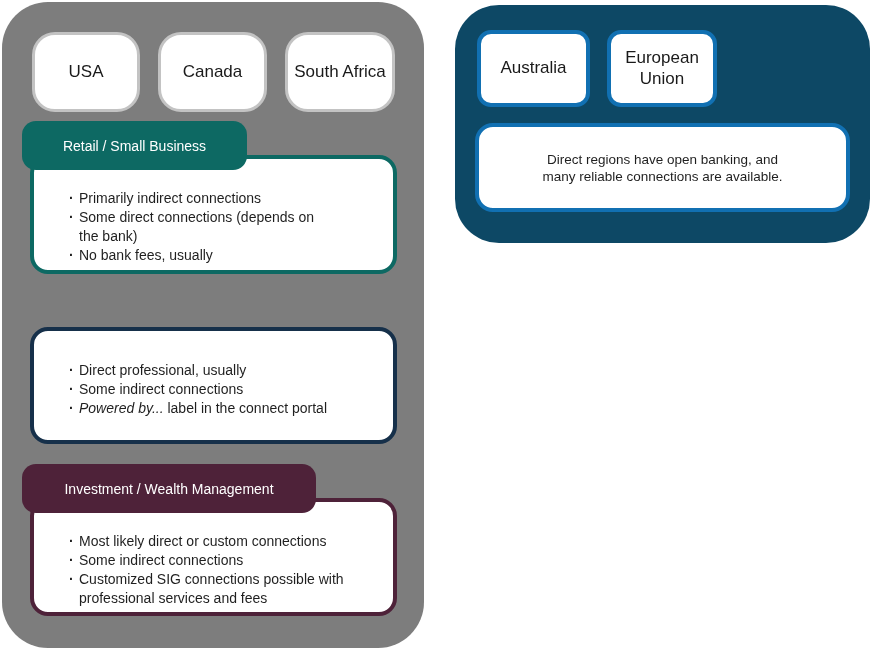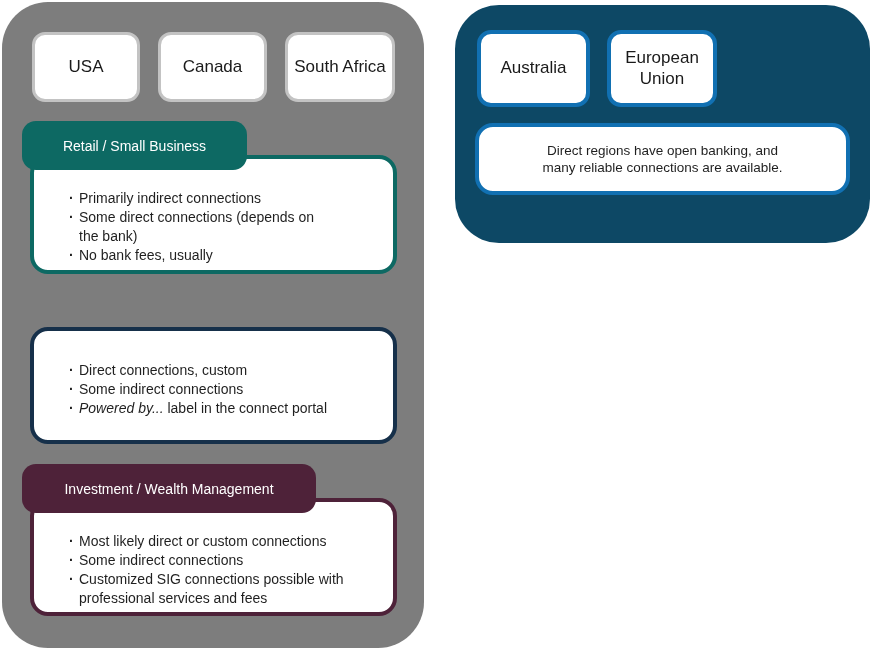--- a/index.html
+++ b/index.html
@@ -14,21 +14,21 @@
     background:var(--panel-gray,#7d7d7d);
   }
   .panel-blue{
     left:455px;top:5px;width:415px;height:238px;border-radius:44px;
     background:var(--panel-blue,#0d4865);
   }
   .country-box{
     position:absolute;background:#ffffff;display:flex;align-items:center;justify-content:center;
     text-align:center;font-size:17px;line-height:1.18;color:#1a1a1a;
   }
-  .country-box.gray-border{border:3px solid var(--country-border,#c3c3c3);border-radius:13px;height:70px;top:30px;}
+  .country-box.gray-border{border:3px solid var(--country-border,#c3c3c3);border-radius:23px;height:80px;top:30px;}
   .country-box.blue-border{border:4px solid var(--accent-blue,#1170b2);border-radius:14px;height:77px;top:25px;}
   .cb-usa{left:30px;width:108px;}
   .cb-canada{left:156px;width:109px;}
   .cb-southafrica{left:283px;width:110px;}
   .cb-australia{left:22px;width:113px;text-align:center;}
   .cb-eu{left:152px;width:110px;}
   .cb-uk{left:278px;width:113px;}
   .section-header{
     position:absolute;z-index:2;height:49px;border-radius:14px;
     display:flex;align-items:center;justify-content:center;
@@ -43,21 +43,21 @@
   .body-retail{left:28px;top:153px;height:119px;border-color:var(--teal,#0d6963);}
   .hdr-business{left:20px;top:292px;width:223px;background:var(--navy,#16304a);}
   .body-business{left:28px;top:325px;height:117px;border-color:var(--navy,#16304a);}
   .hdr-investment{left:20px;top:462px;width:294px;background:var(--maroon,#4e2239);}
   .body-investment{left:28px;top:496px;height:118px;border-color:var(--maroon,#4e2239);}
   .bullets{margin:0;padding:0;list-style:none;font-size:14px;line-height:19px;color:var(--text-dark,#1f1f1f);}
   .bullets li{position:relative;padding-left:11px;}
   .bullets li::before{content:"\00B7";font-weight:700;position:absolute;left:1px;top:0;}
   .bullets em{font-style:italic;}
   .note-box{
-    position:absolute;left:20px;top:118px;width:375px;height:72px;
+    position:absolute;left:20px;top:118px;width:375px;height:89px;
     background:#ffffff;border:4px solid var(--accent-blue,#1170b2);border-radius:18px;
     display:flex;align-items:center;justify-content:center;text-align:center;
     font-size:13.5px;line-height:17px;color:var(--text-dark,#1f1f1f);
   }
 </style>
 </head>
 <body>
 
 <div class="canvas">
 
@@ -79,21 +79,21 @@
     <div class="section-body body-retail">
       <ul class="bullets">
           <li>Primarily indirect connections</li>
           <li>Some direct  connections (depends on<br>the bank)</li>
           <li>No bank fees, usually</li>
         </ul>
     </div>
 
     <div class="section-body body-business">
       <ul class="bullets">
-          <li>Direct connections, custom</li>
+          <li>Direct professional, usually</li>
           <li>Some indirect connections</li>
           <li><em>Powered by...</em> label in the connect portal</li>
         </ul>
     </div>
 
     <div class="section-header hdr-investment">
       <span>Investment / Wealth Management</span>
     </div>
     <div class="section-body body-investment">
       <ul class="bullets">

